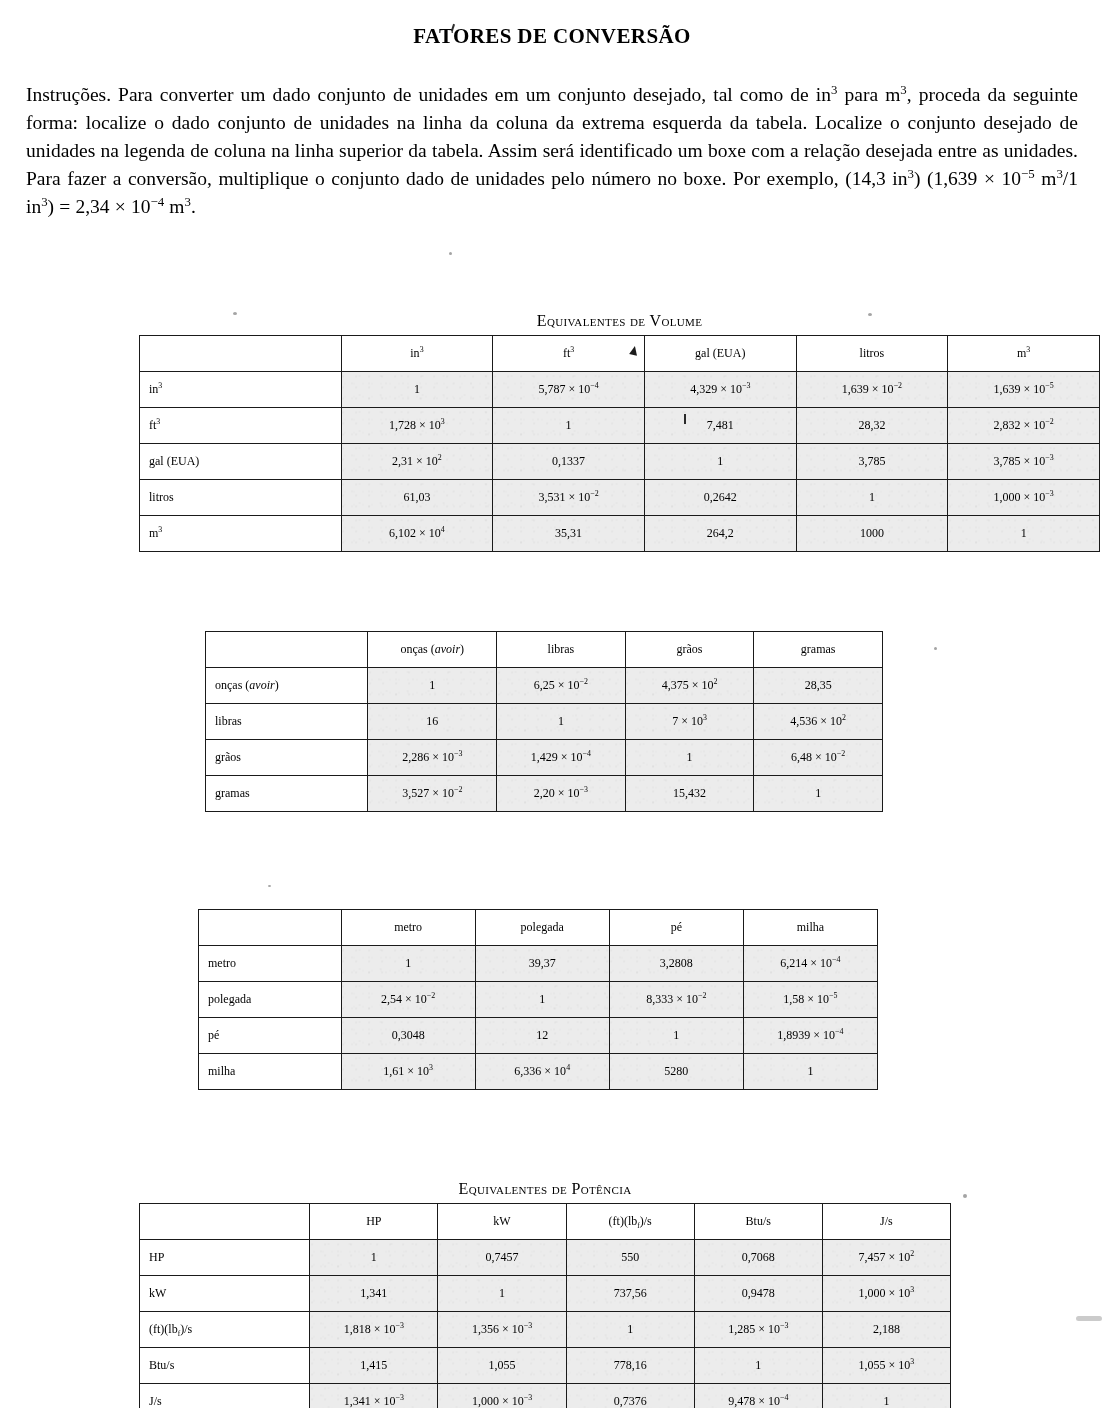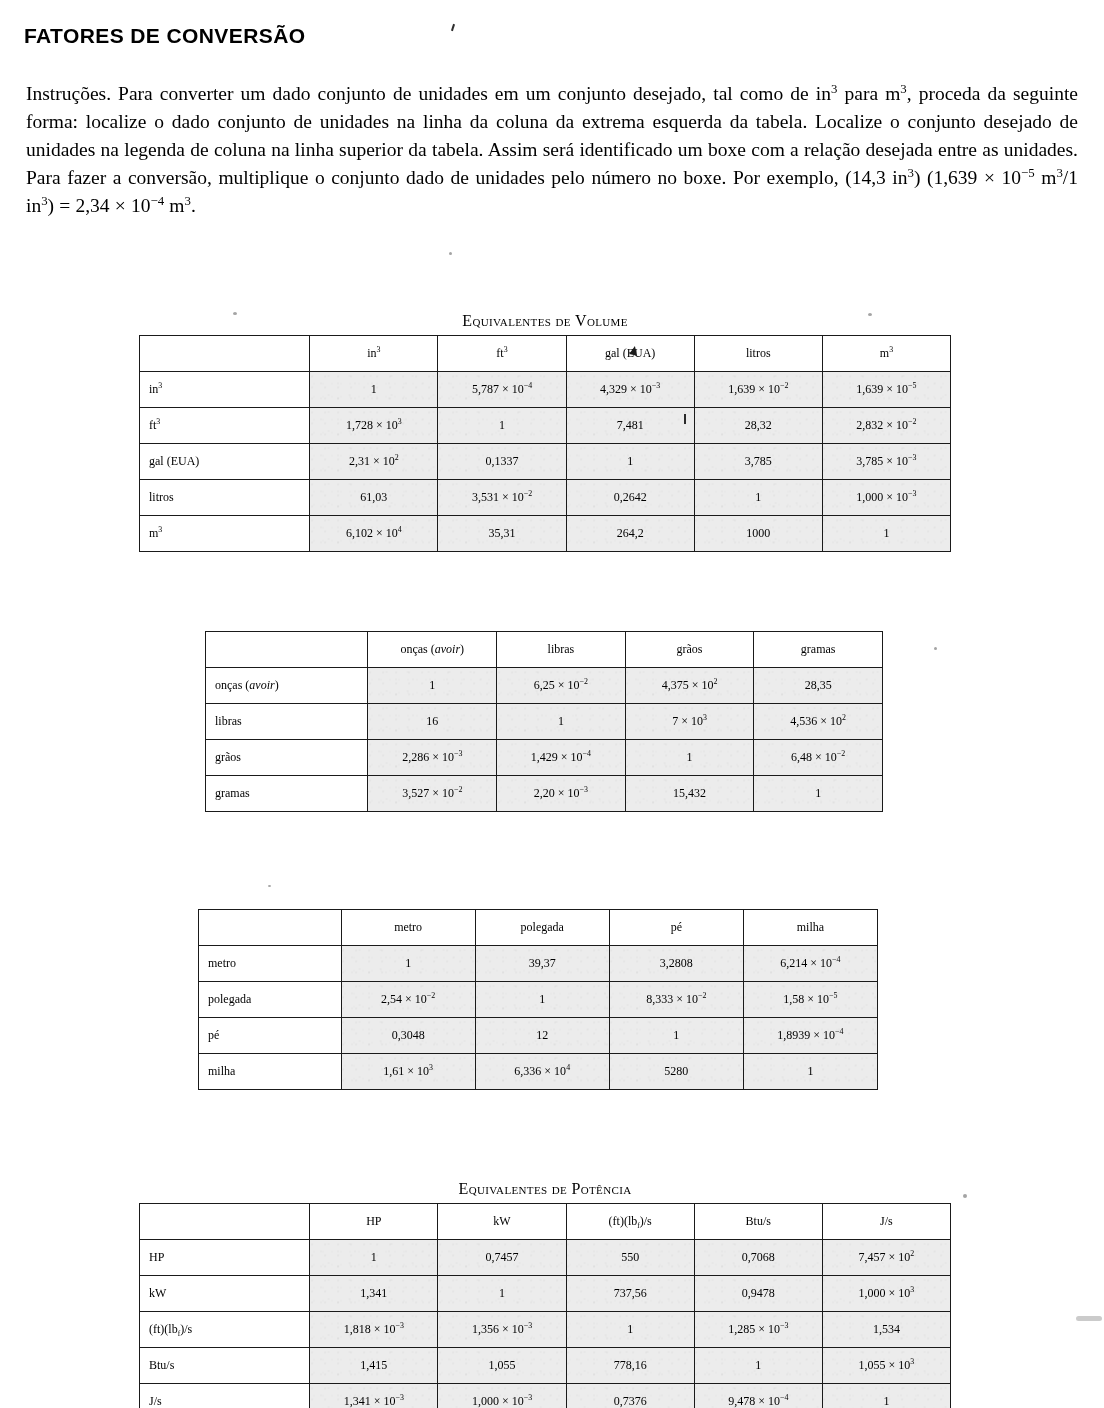--- a/index.html
+++ b/index.html
@@ -18,27 +18,26 @@
 
   .page {
     position: relative;
     width: 1104px;
     height: 1408px;
     padding: 0;
   }
 
   
   .doc-title {
-    text-align: left;
+    text-align: center;
     font-size: 21px;
     font-weight: bold;
     letter-spacing: 0.4px;
     margin: 24px 0 0 0;
-    font-family: Liberation Sans, sans-serif;
-    padding-left: 24px;
+    font-family: Liberation Serif, serif;
   }
 
   
   .instructions {
     margin: 32px 26px 0 26px;
     font-size: 19.5px;
     line-height: 1.44;
     text-align: justify;
     text-justify: inter-word;
     word-spacing: 0.3px;
@@ -88,21 +87,21 @@
       radial-gradient(circle at 63% 72%, rgba(0,0,0,0.05) 0.6px, transparent 0.9px),
       radial-gradient(circle at 38% 86%, rgba(0,0,0,0.04) 0.5px, transparent 0.8px),
       radial-gradient(circle at 86% 18%, rgba(0,0,0,0.045) 0.5px, transparent 0.8px);
     background-size: 13px 11px, 17px 15px, 9px 13px, 21px 19px;
   }
   table.conv sup { font-size: 0.66em; vertical-align: super; line-height: 0; }
   table.conv sub { font-size: 0.62em; vertical-align: sub; line-height: 0; }
   .it { font-style: italic; }
 
   
-  #tbl-volume   { left: 139px; top: 288px;  width: 812px; }
+  #tbl-volume   { left: 139px; top: 288px;  width: 961px; }
   #tbl-massa    { left: 205px; top: 607px;  width: 678px; }
   #tbl-linear   { left: 198px; top: 885px;  width: 680px; }
   #tbl-potencia { left: 139px; top: 1156px; width: 812px; }
 
   #tbl-volume   col.first { width: 21%; }
   #tbl-massa    col.first { width: 24%; }
   #tbl-linear   col.first { width: 21%; }
   #tbl-potencia col.first { width: 21%; }
 
   
@@ -342,21 +341,21 @@
             <td>737,56</td>
             <td>0,9478</td>
             <td>1,000 × 10<sup>3</sup></td>
           </tr>
           <tr>
             <th class="rowhead">(ft)(lb<sub>f</sub>)/s</th>
             <td>1,818 × 10<sup>−3</sup></td>
             <td>1,356 × 10<sup>−3</sup></td>
             <td>1</td>
             <td>1,285 × 10<sup>−3</sup></td>
-            <td>1,534</td>
+            <td>2,188</td>
           </tr>
           <tr>
             <th class="rowhead">Btu/s</th>
             <td>1,415</td>
             <td>1,055</td>
             <td>778,16</td>
             <td>1</td>
             <td>1,055 × 10<sup>3</sup></td>
           </tr>
           <tr>

